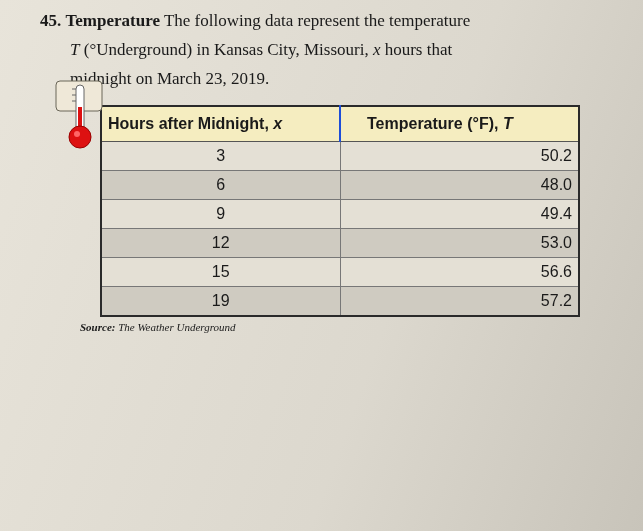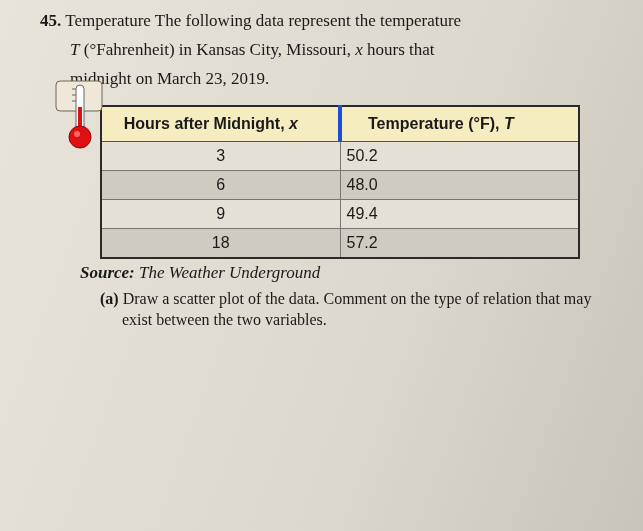--- a/index.html
+++ b/index.html
@@ -18,21 +18,21 @@
     min-height: 531px;
     box-sizing: border-box;
     color: #1a1a1a;
   }
   .question-line {
     font-size: 17px;
     line-height: 1.35;
     margin-bottom: 6px;
   }
   .qnum { font-weight: bold; margin-top: 37px; }
-  .topic { font-weight: normal; text-align: center; }
+  .topic { font-weight: bold; text-align: center; }
   .ital { font-style: italic; }
   .table-wrap {
     position: relative;
     margin: 14px 0 4px 60px;
     width: 480px;
   }
   .thermo {
     position: absolute;
     left: -46px;
     top: -28px;
@@ -47,34 +47,34 @@
   }
   thead th {
     background: #f5edc0;
     font-family: Arial, Helvetica, sans-serif;
     font-weight: bold;
     font-size: 16px;
     padding: 8px 6px;
     border: 1px solid #555;
     text-align: left;
   }
-  thead th:first-child { text-align: right; padding-right: 40px; border-right:4px solid #1d4ed8;}
+  thead th:first-child { padding-right: 40px; border-right:2px solid #1d4ed8;}
   thead th:last-child { text-align: left; padding-left: 26px; }
   tbody td {
     font-family: Arial, Helvetica, sans-serif;
     font-size: 16px;
     padding: 5px 6px;
     border: 1px solid #777;
   }
   tbody tr:nth-child(even) td { background: #cfcbc1; }
   tbody tr:nth-child(odd) td { background: #e4e0d5; }
   tbody td:first-child { text-align: center; width: 50%; }
-  tbody td:last-child { text-align: left; width: 50%; }
+  tbody td:last-child { text-align: right; width: 50%; }
   .source {
-    font-size: 17px;
+    font-size: 11px;
     font-style: italic;
     margin: 4px 0 6px 40px;
   }
   .source .label { font-weight: bold; font-style: italic; }
   .part {
     font-size: 16px;
     line-height: 1.3;
     margin-left: 60px;
     text-indent: -22px;
     padding-left: 22px;
@@ -88,21 +88,21 @@
 
 <div class="page">
 
   <div class="question-line">
     <span class="qnum">45.</span>
     <span class="topic">Temperature</span>
     <span>The following data represent the temperature</span>
   </div>
   <div class="question-line" style="padding-left:30px;">
     <span class="ital">T</span>
-    <span>(°Fahrenheit) in Kansas City, Missouri,</span>
+    <span>(°Underground) in Kansas City, Missouri,</span>
     <span class="ital">x</span>
     <span>hours that</span>
   </div>
   <div class="question-line" style="padding-left:30px;">
     <span>midnight on March 23, 2019.</span>
   </div>
 
   <div class="table-wrap">
     <svg class="thermo" viewBox="0 0 50 78">
       <rect x="2" y="4" width="46" height="30" rx="4" fill="#efe8d8" stroke="#6a6658" stroke-width="1"></rect>
@@ -135,30 +135,34 @@
           </tr>
         <tr>
             <td>6</td>
             <td>48.0</td>
           </tr>
         <tr>
             <td>9</td>
             <td>49.4</td>
           </tr>
         <tr>
-            <td>18</td>
+            <td>12</td>
+            <td>53.0</td>
+          </tr>
+        <tr>
+            <td>15</td>
+            <td>56.6</td>
+          </tr>
+        <tr>
+            <td>19</td>
             <td>57.2</td>
           </tr>
       </tbody>
     </table>
   </div>
 
   <div class="source">
     <span class="label">Source:</span>
     <span>The Weather Underground</span>
   </div>
 
-  <div class="part">
-    <span class="part-label">(a)</span>
-    <span>Draw a scatter plot of the data. Comment on the type of relation that may exist between the two variables.</span>
-  </div>
 
 </div>
 
 </body></html>

